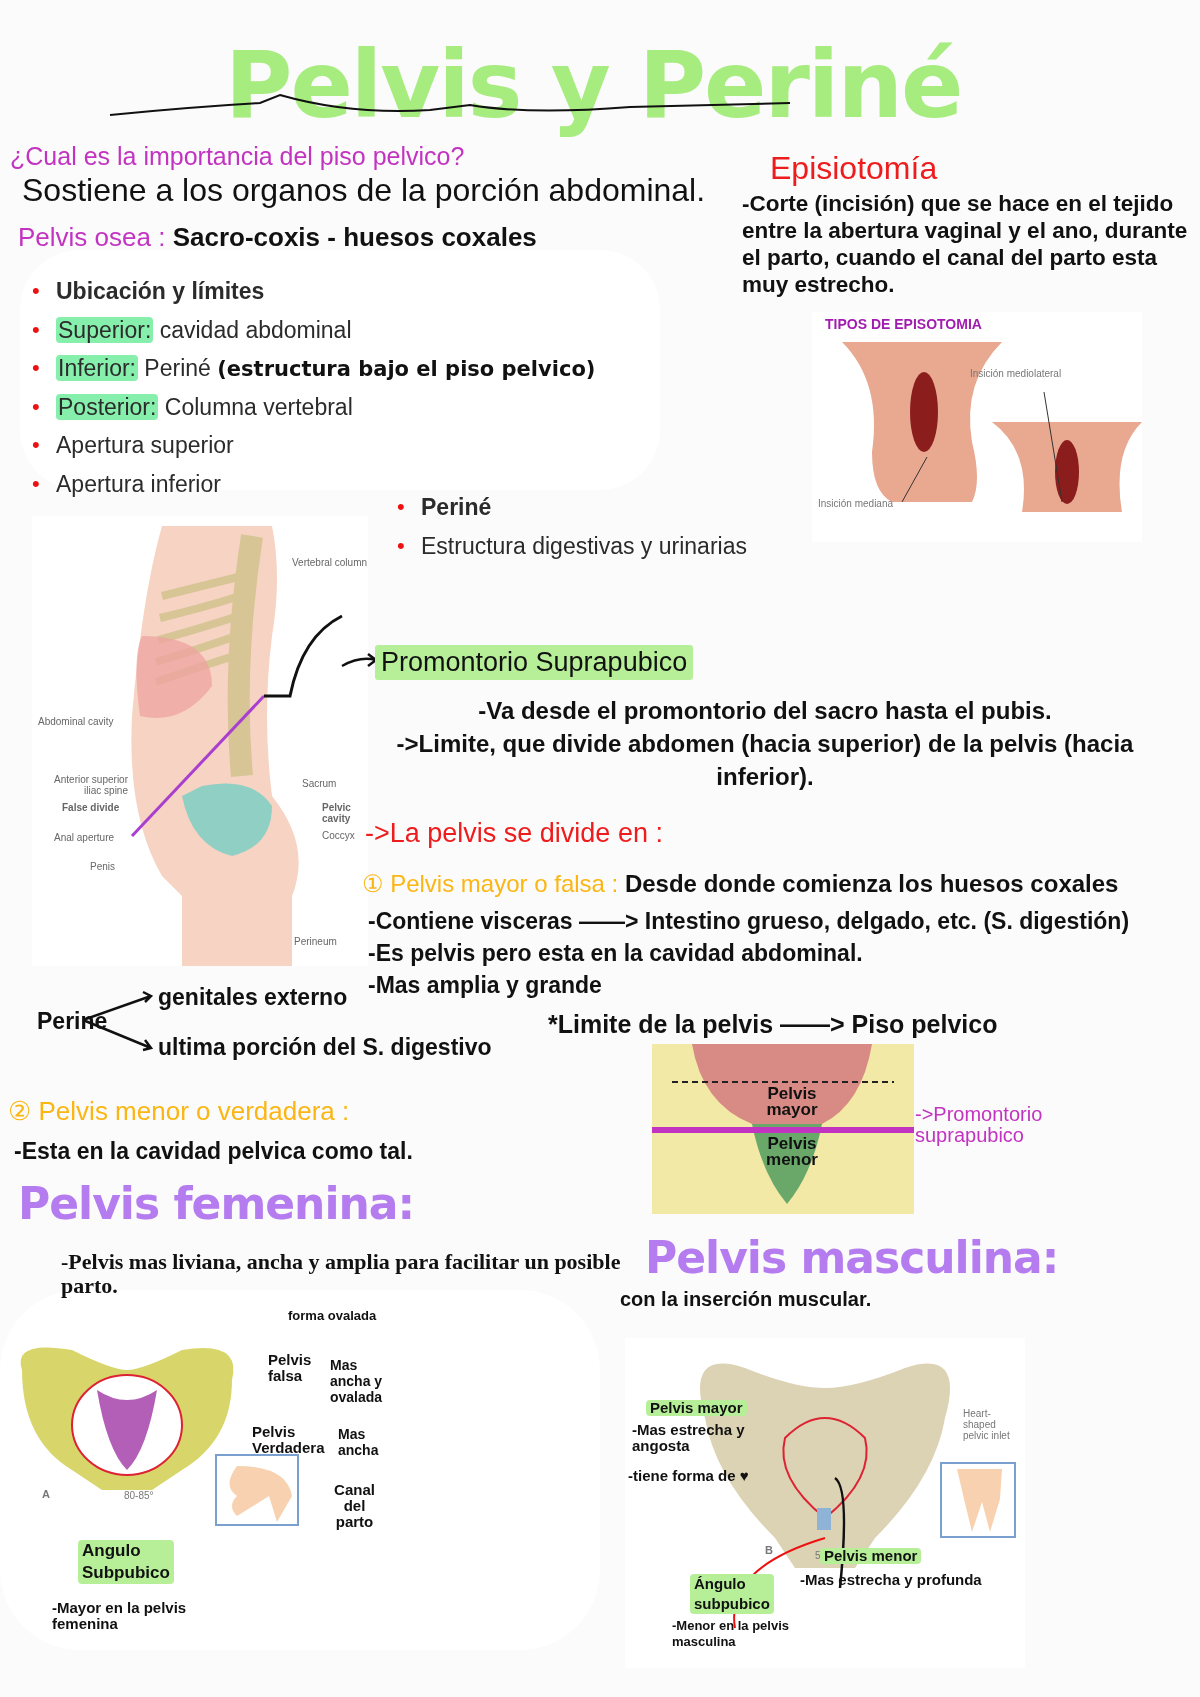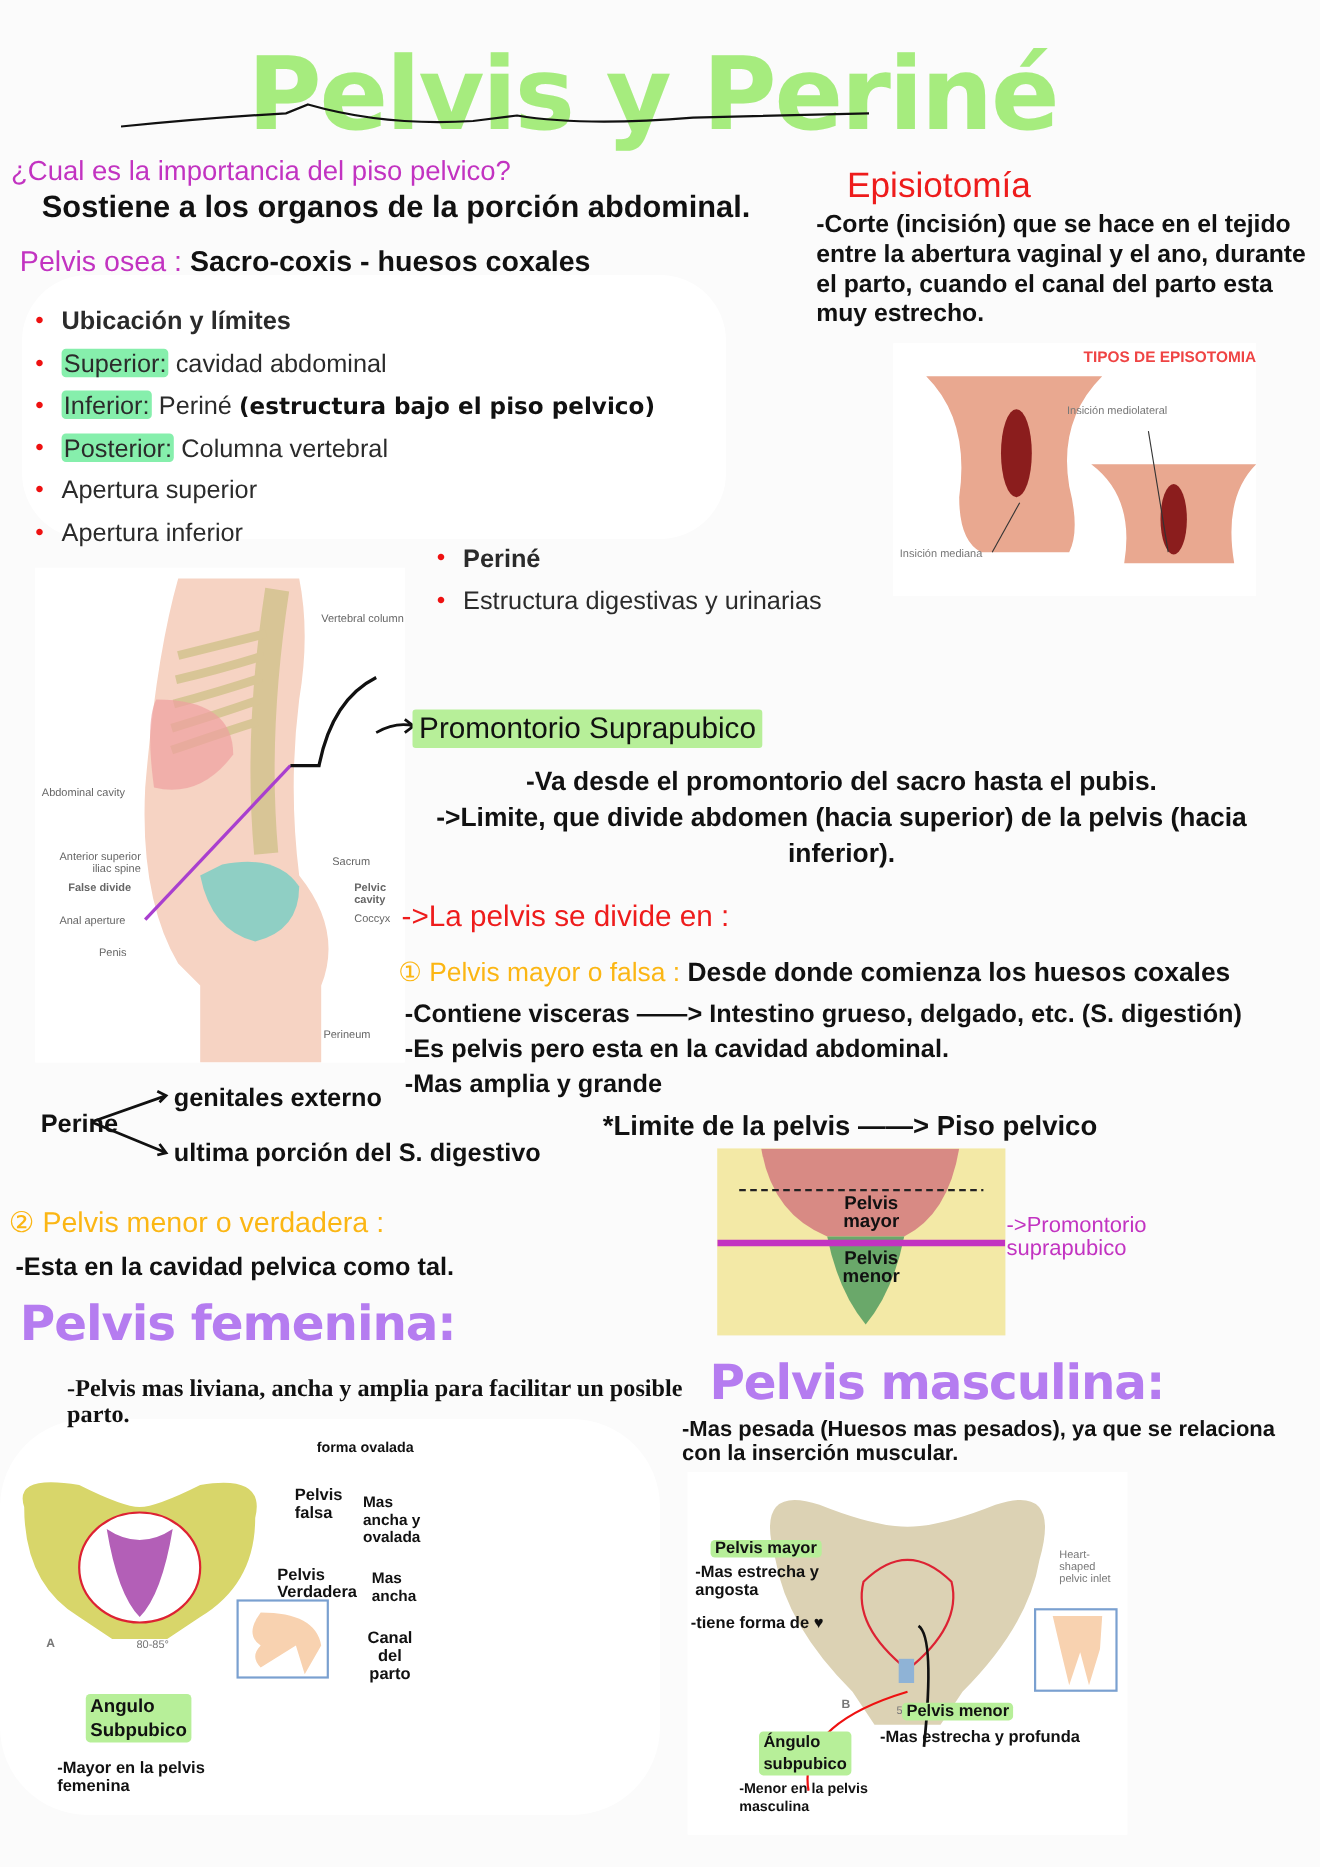--- a/index.html
+++ b/index.html
@@ -4,37 +4,37 @@
 <style>
   * { box-sizing: border-box; margin: 0; padding: 0; }
   body { width: 1200px; height: 1697px; background: #fbfbfb; position: relative; overflow: hidden; font-family: "DejaVu Sans", sans-serif; color: #111; }
   .abs { position: absolute; }
   .blob { position: absolute; background: #fff; border-radius: 60px; }
 
   
   .title { left: 225px; top: 40px; font-size: 92px; color: #a6ec7e; font-family: "DejaVu Sans", sans-serif; font-weight: bold; letter-spacing: -2px; line-height: 1; }
   .title-script { left: 110px; top: 85px; width: 680px; height: 40px; }
   .question { left: 10px; top: 142px; font-size: 25px; color: #c233c1; font-family: "Liberation Sans", sans-serif; }
-  .answer { left: 38px; top: 172px; font-size: 28px; font-family: "Liberation Sans", sans-serif; font-weight: bold; }
+  .answer { left: 22px; top: 172px; font-size: 32px; font-family: "Liberation Sans", sans-serif; font-weight: normal; }
   .osea-label { color: #c233c1; font-weight: normal; }
   .osea { left: 18px; top: 222px; font-size: 26px; font-family: "Liberation Sans", sans-serif; }
   .osea-value { font-weight: bold; }
 
   ul.bullets { list-style: none; font-family: "Liberation Sans", sans-serif; font-size: 23px; color: #2b2b2b; }
   ul.bullets li { position: relative; padding-left: 28px; height: 38.5px; line-height: 34px; }
   ul.bullets li::before { content: "•"; color: #e11; position: absolute; left: 4px; top: 0; font-size: 22px; }
   .hl { background: #86efac; border-radius: 4px; padding: 0 2px; }
   .bold { font-weight: bold; }
   .handnote { font-family: "DejaVu Sans", sans-serif; font-weight: bold; font-size: 21px; color: #111; }
 
   
   .epi-title { left: 770px; top: 150px; font-size: 32px; color: #ee1c1c; font-family: "Liberation Sans", sans-serif; }
   .epi-text { left: 742px; top: 190px; width: 455px; font-size: 22.5px; line-height: 27px; font-family: "Liberation Sans", sans-serif; font-weight: bold; }
   .epi-fig { left: 812px; top: 312px; width: 330px; height: 230px; background: #fff; }
-  .epi-fig-title { position: absolute; left: 13px; right: 0; top: 4px; text-align: right; font-size: 14px; font-weight: bold; color: #ef4444; font-family: "Liberation Sans", sans-serif; }
+  .epi-fig-title { position: absolute; left: 13px; right: 0; top: 4px; text-align: left; font-size: 14px; font-weight: bold; color: #a21caf; font-family: "Liberation Sans", sans-serif; }
   .fig-label { font-size: 10px; color: #777; font-family: "Liberation Sans", sans-serif; position: absolute; }
 
   
   .lat-fig { left: 32px; top: 516px; width: 336px; height: 450px; background: #fff; }
   .lat-label { position: absolute; font-size: 10px; color: #666; font-family: "Liberation Sans", sans-serif; line-height: 11px; }
 
   .promo { left: 375px; top: 645px; font-size: 27px; font-family: "Liberation Sans", sans-serif; background: #b7ef99; padding: 2px 6px; border-radius: 3px; }
   .promo-text { left: 355px; top: 694px; width: 820px; font-size: 24px; line-height: 33px; font-family: "Liberation Sans", sans-serif; font-weight: bold; text-align: center; }
   .divide { left: 365px; top: 818px; font-size: 27px; color: #ee1c1c; font-family: "Liberation Sans", sans-serif; }
   .mayor-head { left: 362px; top: 870px; font-size: 24px; font-family: "Liberation Sans", sans-serif; }
@@ -198,21 +198,20 @@
     </svg>
 </div>
 <div class="small-hand greenbox" style="left:78px;top:1540px;font-size:17px;line-height:22px;">
   <div>Angulo</div>
   <div>Subpubico</div>
 </div>
 <div class="small-hand" style="left:52px;top:1600px;width:170px;">-Mayor en la pelvis femenina</div>
 
 <div class="abs masc-title">Pelvis masculina:</div>
 <div class="abs masc-text">
-  <div>-Mas pesada (Huesos mas pesados), ya que se relaciona</div>
   <div>con la inserción muscular.</div>
 </div>
 <div class="abs" style="left:625px;top:1338px;width:400px;height:330px;background:#fff;">
   <svg width="400" height="330" viewBox="0 0 400 330">
     <path d="M120 30 Q 60 10 80 80 Q 90 140 150 200 L 170 230 L 230 230 L 250 200 Q 310 140 320 80 Q 340 10 280 30 Q 230 50 200 50 Q 170 50 120 30 Z" fill="#dcd2b4"></path>
     <path d="M160 100 Q 200 60 240 100 Q 250 140 200 180 Q 150 140 160 100 Z" fill="none" stroke="#d23" stroke-width="2"></path>
     <rect x="192" y="170" width="14" height="22" fill="#8fb3d6"></rect>
     <path d="M200 200 Q 100 230 110 290" stroke="#e11" stroke-width="2" fill="none"></path>
     <path d="M210 140 Q 225 150 215 250" stroke="#111" stroke-width="2.5" fill="none"></path>
   </svg>

